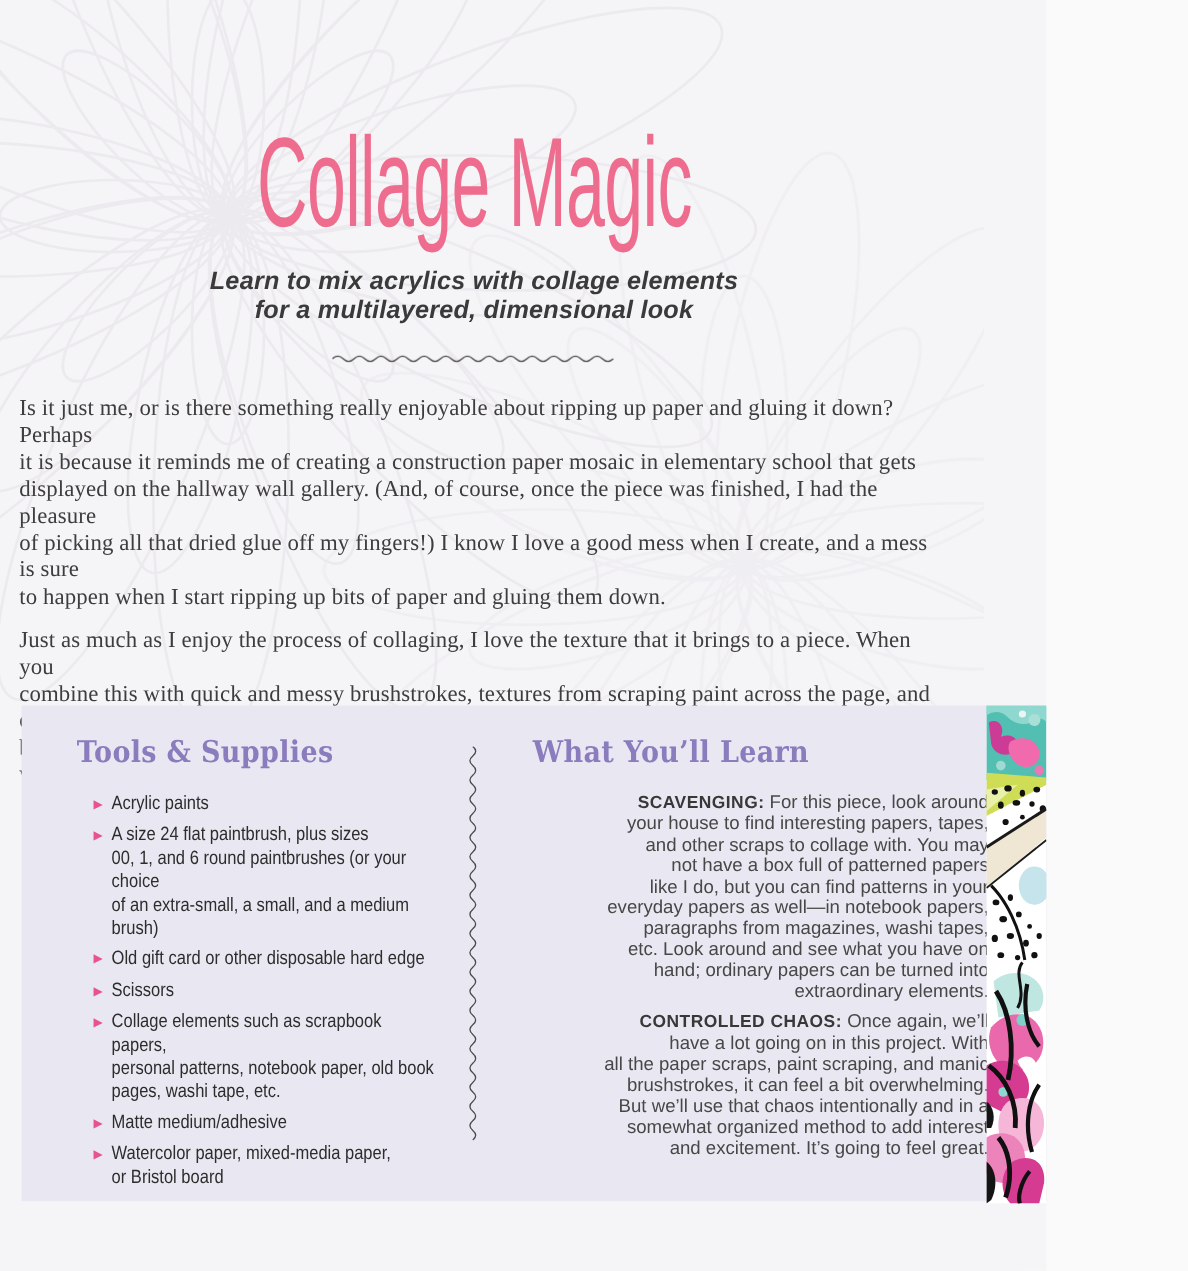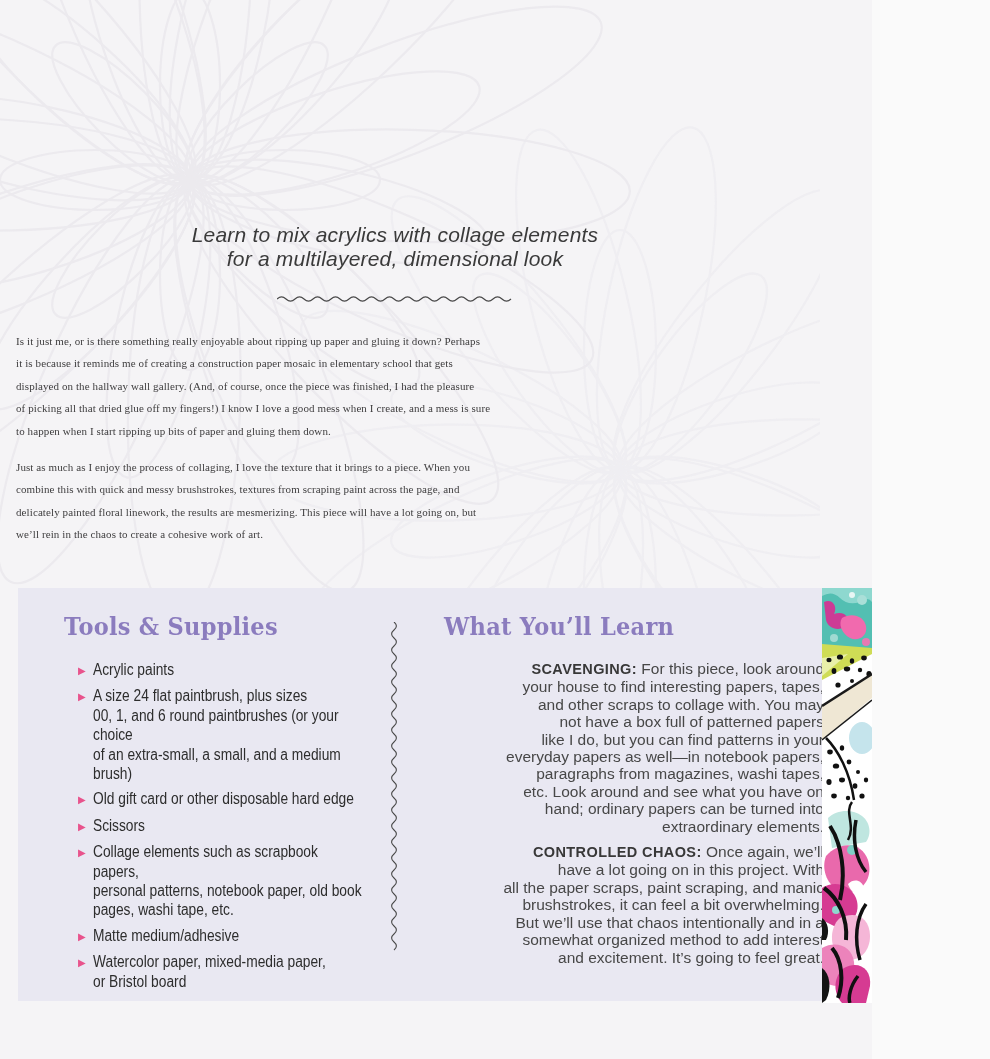--- a/index.html
+++ b/index.html
@@ -13,26 +13,26 @@
     font-family:"Liberation Sans",sans-serif;}
   .stage{position:relative;width:990px;height:1059px;}
   .page{position:absolute;left:0;top:0;width:872px;height:1059px;background:var(--page-bg);}
   .watermark{position:absolute;left:-60px;top:-50px;opacity:.85;pointer-events:none;}
   .watermark ellipse{fill:none;stroke:#eae8ed;stroke-width:2.2;}
   .title{position:absolute;left:0;top:98px;width:790px;text-align:center;
     color:var(--title-pink);font-weight:400;white-space:nowrap;}
   .title-inner{display:inline-block;font-size:106px;line-height:1.02;
     transform:scaleX(.55);transform-origin:50% 50%;letter-spacing:-1px;}
   .subtitle{position:absolute;left:0;top:223px;width:790px;text-align:center;
-    font-style:italic;font-weight:400;font-size:21px;line-height:24px;color:#3a3a3a;
+    font-style:italic;font-weight:700;font-size:21px;line-height:24px;color:#3a3a3a;
     white-space:pre-line;letter-spacing:.2px;}
   .hr-squiggle{position:absolute;left:277px;top:294px;}
   .hr-squiggle path,.v-squiggle path{fill:none;stroke:var(--squiggle);stroke-width:1.1;}
   .intro{position:absolute;left:16px;top:330px;width:770px;}
-  .intro p{font-family:"Liberation Serif",serif;font-size:11px;line-height:22.4px;
+  .intro p{font-family:"Liberation Serif",serif;font-size:19px;line-height:22.4px;
     color:var(--body-ink);white-space:pre-line;letter-spacing:.1px;}
   .intro p + p{margin-top:14px;}
   .panel{position:absolute;left:18px;top:588px;width:854px;height:413px;
     background:var(--box-lavender);}
   .panel-heading{position:absolute;font-family:"DejaVu Serif","Liberation Serif",serif;
     font-weight:bold;font-size:25px;line-height:30px;color:var(--heading-purple);
     transform:scaleX(.9);transform-origin:0 0;white-space:nowrap;letter-spacing:.3px;}
   .tools-h{left:46px;top:24px;}
   .learn-h{left:426px;top:24px;}
   .tools-list{position:absolute;left:60px;top:72px;width:330px;list-style:none;}
@@ -114,20 +114,21 @@
           <ellipse cx="680" cy="345" rx="48" ry="175" transform="rotate(192 680 520)"></ellipse>
           <ellipse cx="680" cy="345" rx="48" ry="175" transform="rotate(217.71428571428572 680 520)"></ellipse>
           <ellipse cx="680" cy="345" rx="48" ry="175" transform="rotate(243.42857142857144 680 520)"></ellipse>
           <ellipse cx="680" cy="345" rx="48" ry="175" transform="rotate(269.14285714285717 680 520)"></ellipse>
           <ellipse cx="680" cy="345" rx="48" ry="175" transform="rotate(294.8571428571429 680 520)"></ellipse>
           <ellipse cx="680" cy="345" rx="48" ry="175" transform="rotate(320.57142857142856 680 520)"></ellipse>
           <ellipse cx="680" cy="345" rx="48" ry="175" transform="rotate(346.2857142857143 680 520)"></ellipse>
         </g>
       </svg>
 
+    <h1 class="title"><span class="title-inner">Collage Magic</span></h1>
 
     <div class="subtitle">Learn to mix acrylics with collage elements
 for a multilayered, dimensional look</div>
 
     <svg class="hr-squiggle" width="238" height="10">
         <path id="hsq" d="M0,5 q4.5,-4.4 9,0 q4.5,4.4 9,0 q4.5,-4.4 9,0 q4.5,4.4 9,0 q4.5,-4.4 9,0 q4.5,4.4 9,0 q4.5,-4.4 9,0 q4.5,4.4 9,0 q4.5,-4.4 9,0 q4.5,4.4 9,0 q4.5,-4.4 9,0 q4.5,4.4 9,0 q4.5,-4.4 9,0 q4.5,4.4 9,0 q4.5,-4.4 9,0 q4.5,4.4 9,0 q4.5,-4.4 9,0 q4.5,4.4 9,0 q4.5,-4.4 9,0 q4.5,4.4 9,0 q4.5,-4.4 9,0 q4.5,4.4 9,0 q4.5,-4.4 9,0 q4.5,4.4 9,0 q4.5,-4.4 9,0 q4.5,4.4 9,0"></path>
       </svg>
 
     <div class="intro">
       <p>Is it just me, or is there something really enjoyable about ripping up paper and gluing it down? Perhaps

